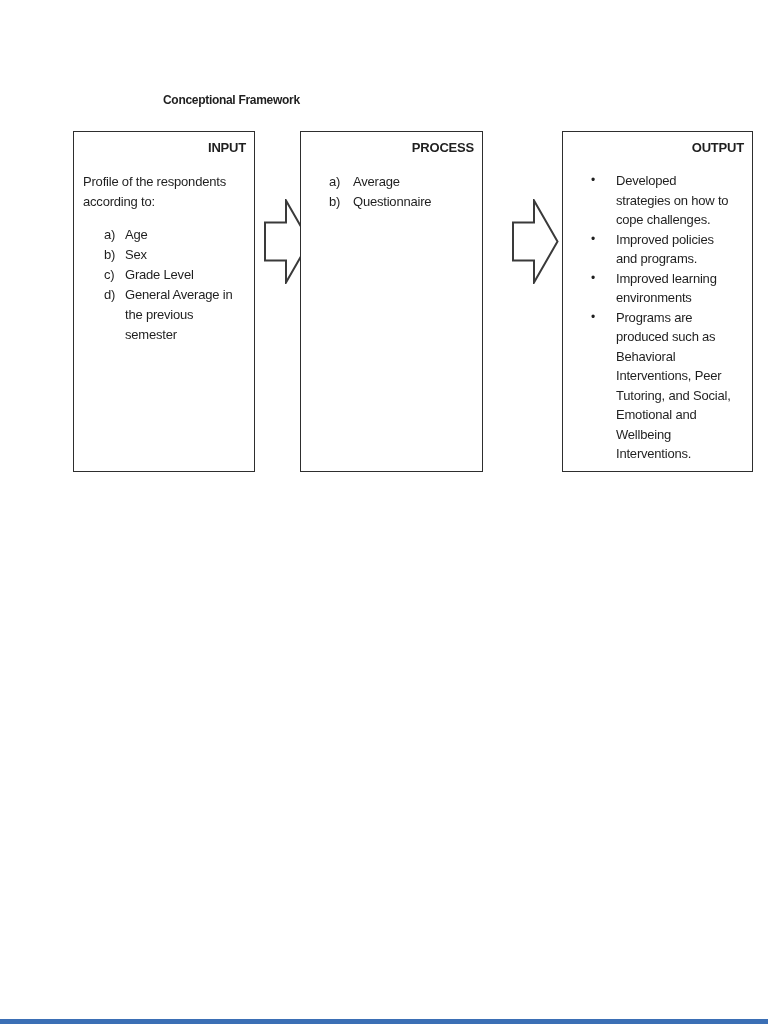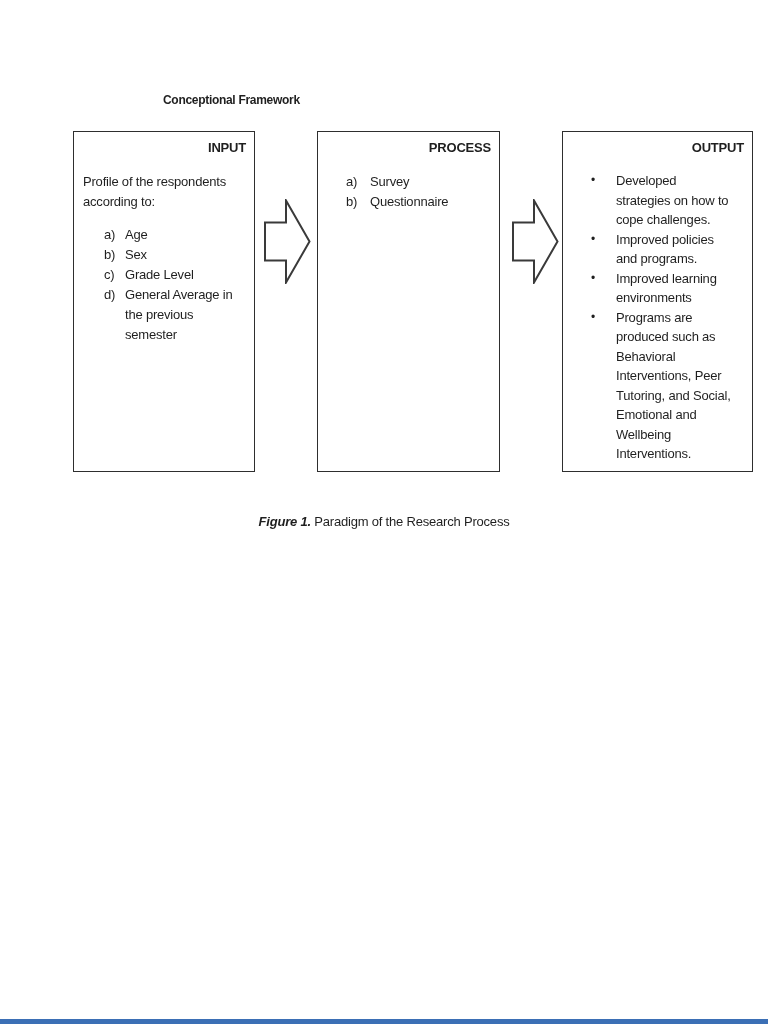--- a/index.html
+++ b/index.html
@@ -26,21 +26,21 @@
     position: absolute;
     top: 131px;
     height: 341px;
     box-sizing: border-box;
     border: 1.5px solid #2e2e2e;
     background: #ffffff;
     padding: 9px 8px;
     font-size: 13px;
   }
   .fbox.input   { left: 73px;  width: 182px; }
-  .fbox.process { left: 317px; width: 183px; }
+  .fbox.process { left: 300px; width: 183px; }
   .fbox.output  { left: 562px; width: 191px; }
   .fbox-title {
     text-align: right;
     font-weight: bold;
     font-size: 13px;
     line-height: 14px;
     margin: 0 0 17px 0;
     letter-spacing: -0.2px;
   }
   .fbox-intro {
@@ -125,21 +125,21 @@
 
   <svg class="flow-arrow a1" viewBox="0 0 47 85" aria-hidden="true">
     <polygon points="1,23.5 22,23.5 22,1.5 45.5,42.5 22,83.5 22,61.5 1,61.5" fill="#ffffff" stroke="#3a3a3a" stroke-width="2" stroke-linejoin="miter"></polygon>
   </svg>
 
   <div class="fbox process">
     <div class="fbox-title">PROCESS</div>
     <div class="fbox-list">
       <div class="fitem">
         <span class="marker">a)</span>
-        <span class="itext">Survey</span>
+        <span class="itext">Average</span>
       </div>
       <div class="fitem">
         <span class="marker">b)</span>
         <span class="itext">Questionnaire</span>
       </div>
     </div>
   </div>
 
   <svg class="flow-arrow a2" viewBox="0 0 47 85" aria-hidden="true">
     <polygon points="1,23.5 22,23.5 22,1.5 45.5,42.5 22,83.5 22,61.5 1,61.5" fill="#ffffff" stroke="#3a3a3a" stroke-width="2" stroke-linejoin="miter"></polygon>
@@ -171,19 +171,16 @@
 Behavioral
 Interventions, Peer
 Tutoring, and Social,
 Emotional and
 Wellbeing
 Interventions.</span>
       </div>
     </div>
   </div>
 
-  <div class="fig-caption">
-    <span class="fig-label">Figure 1.</span><span> Paradigm of the Research Process</span>
-  </div>
 
   <div class="bottom-bar" style="background: rgb(59, 111, 181);"></div>
 
 </div>
 
 </body></html>

